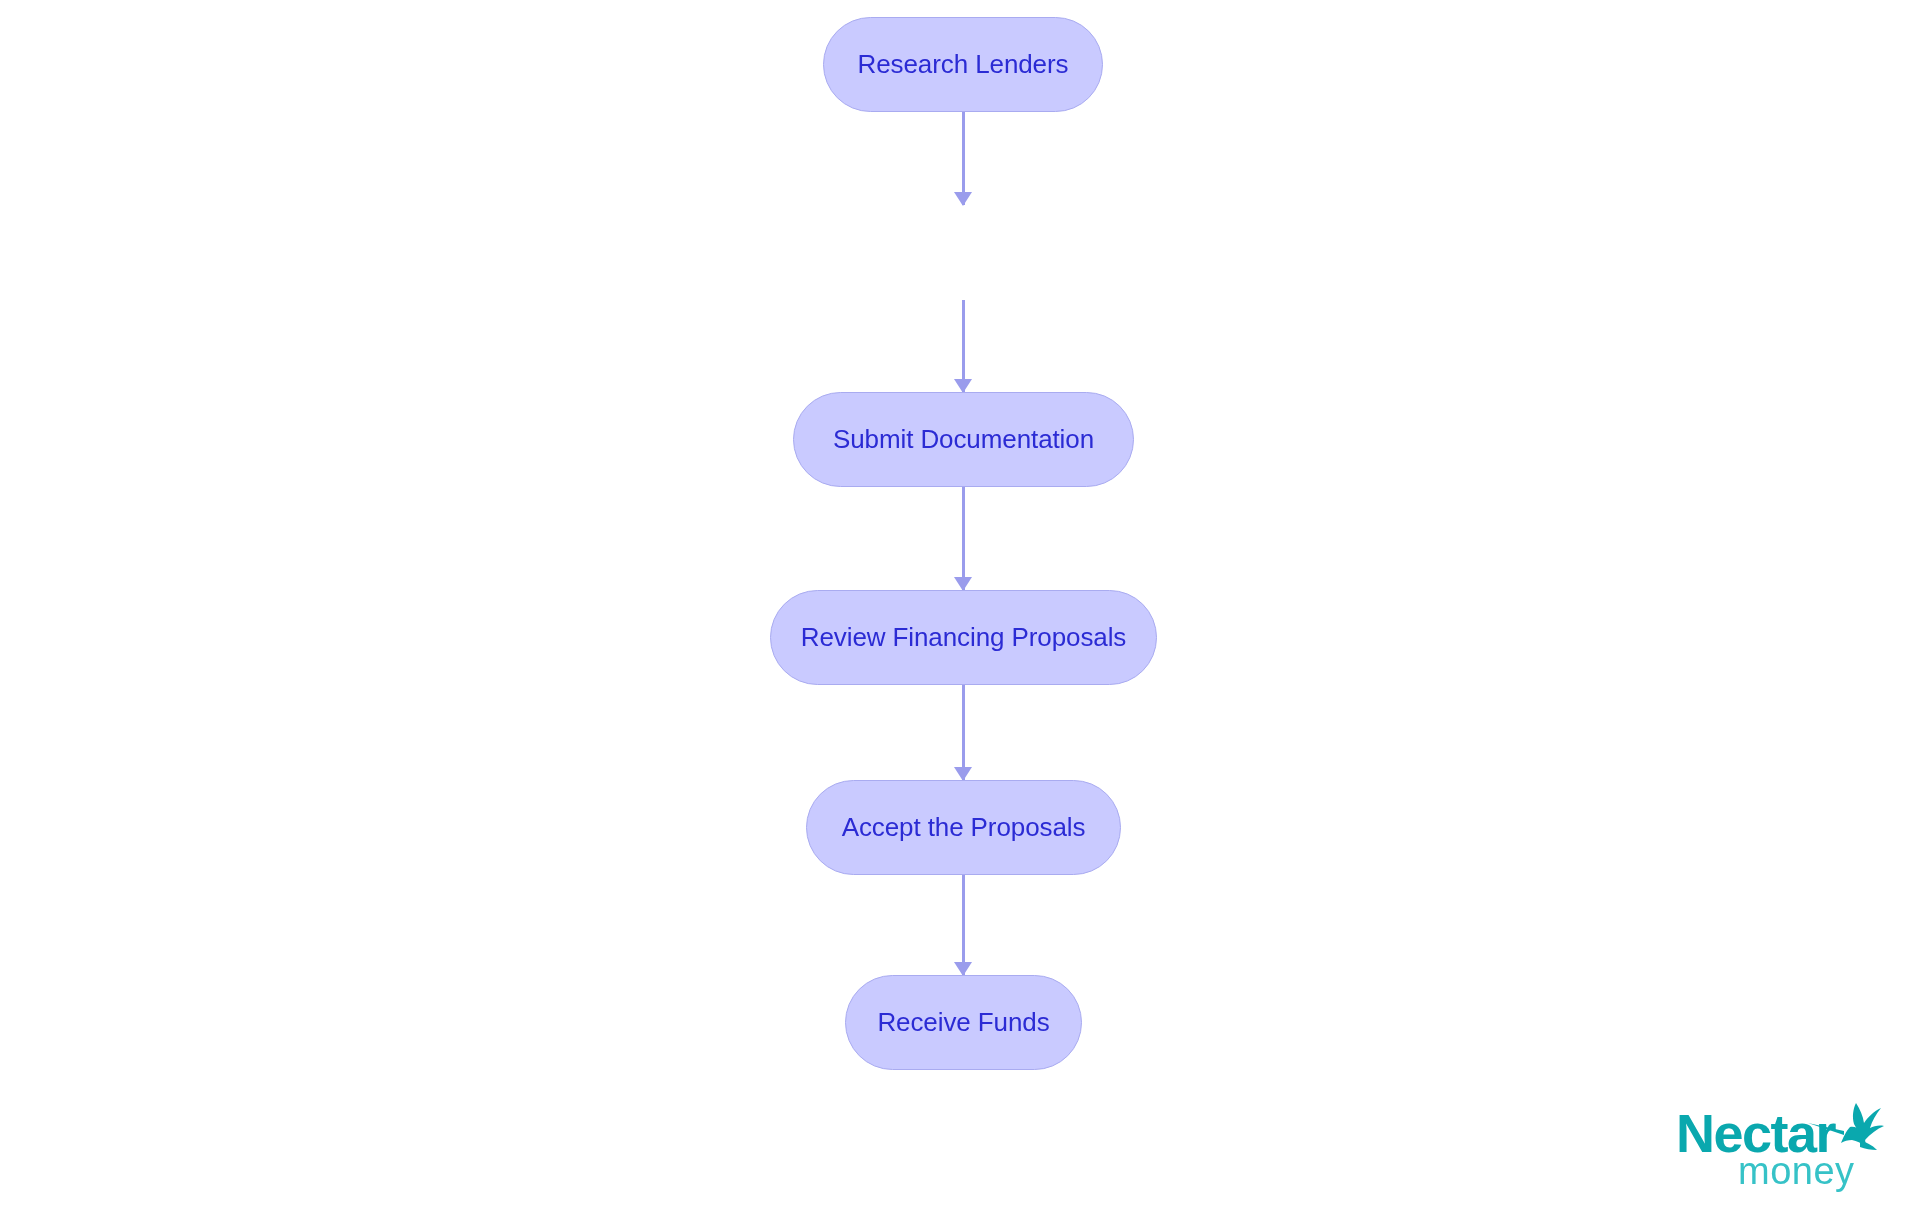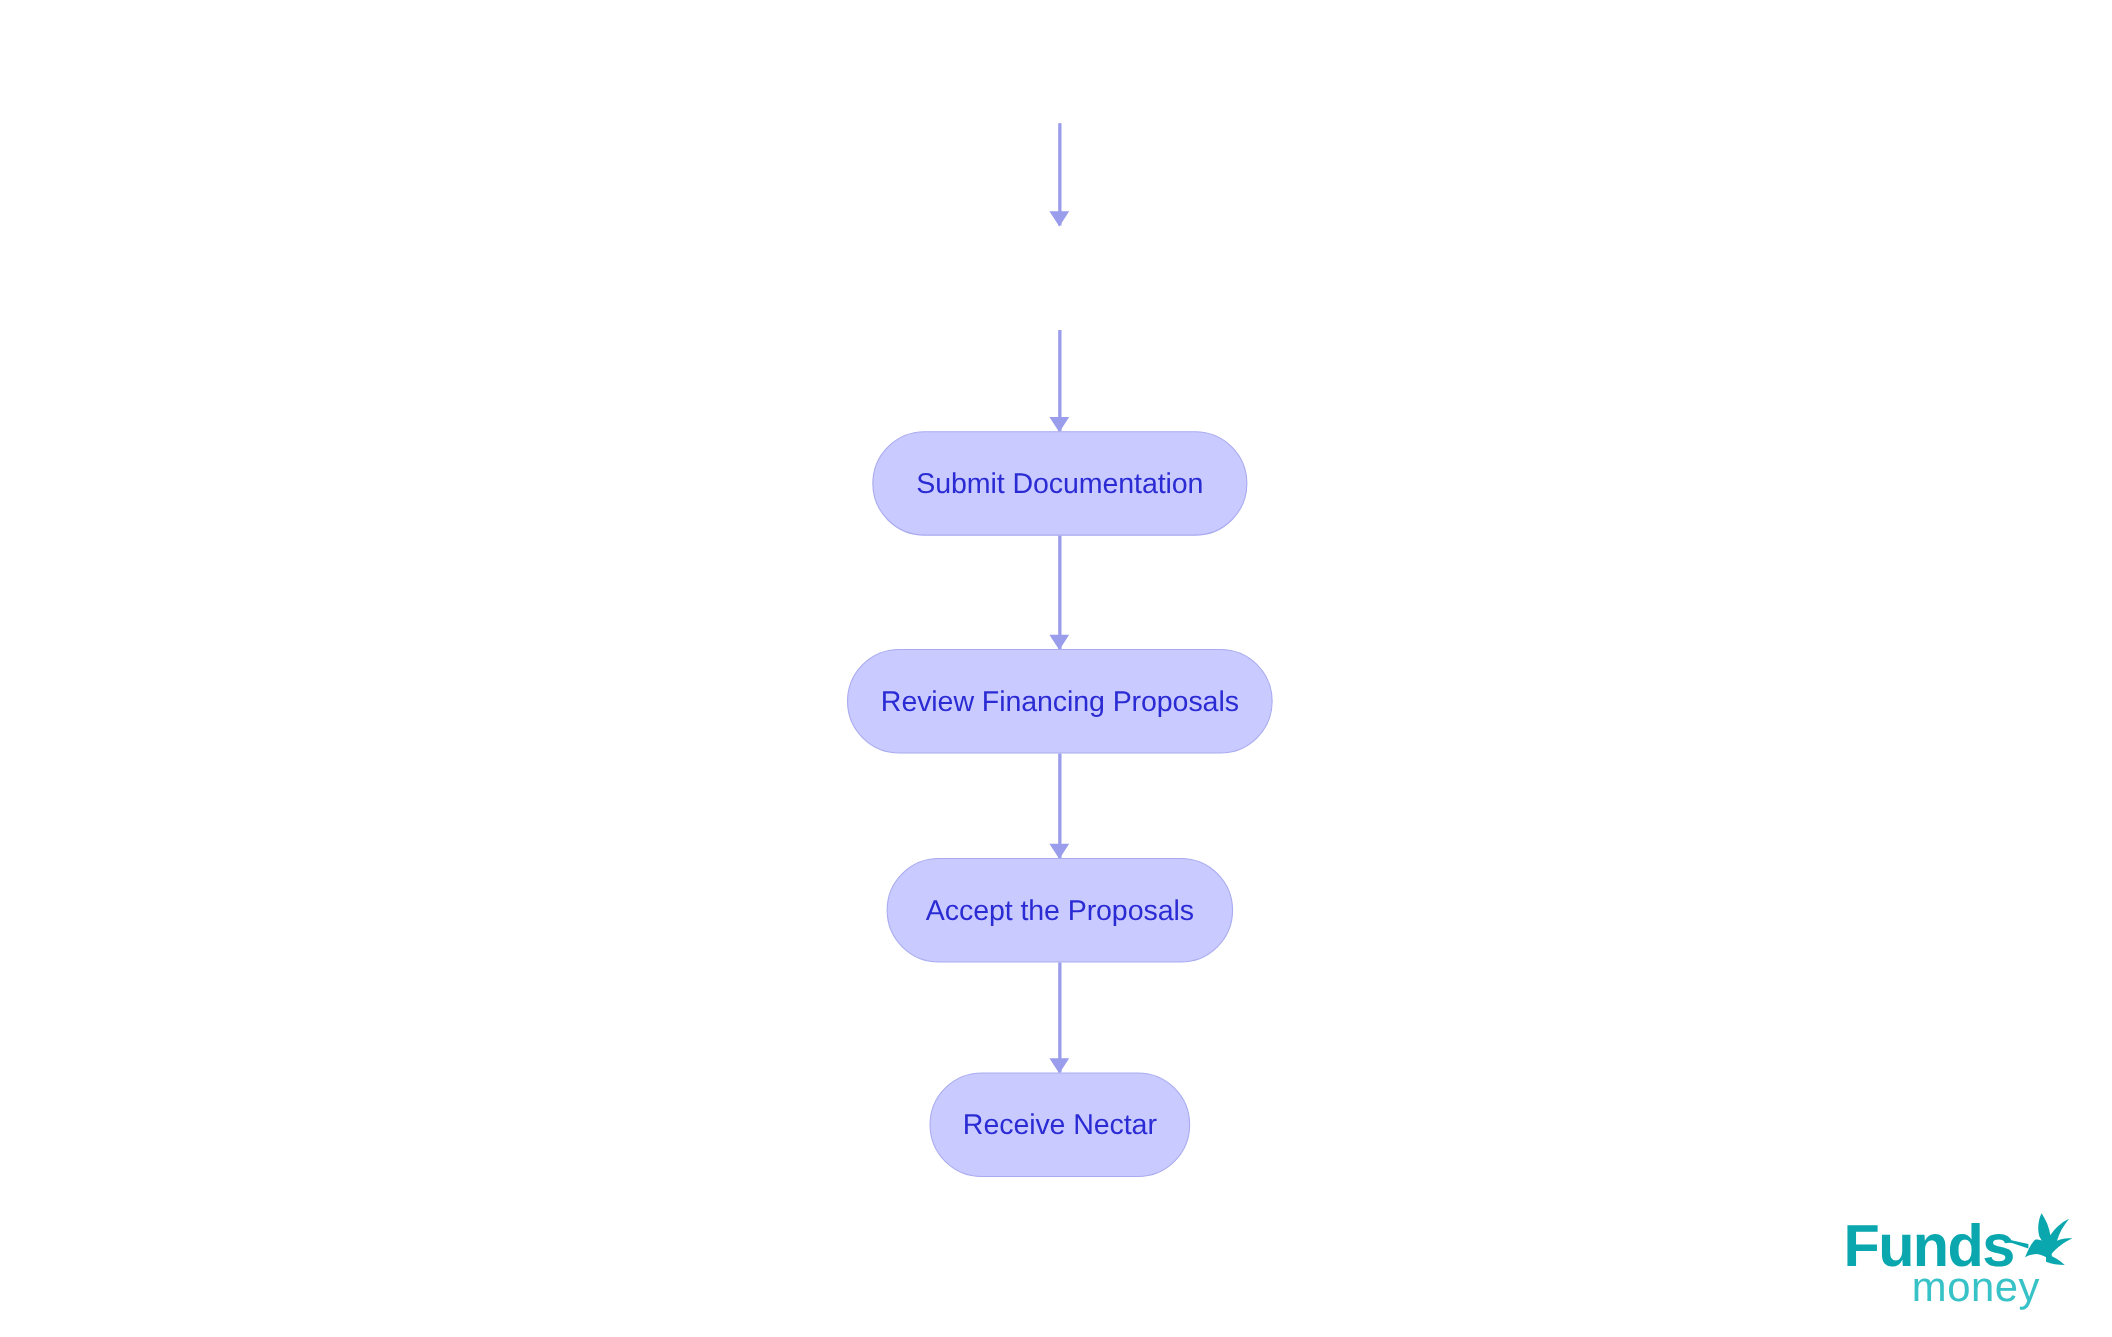--- a/index.html
+++ b/index.html
@@ -105,20 +105,23 @@
     top: 0px;
     width: 82px;
     height: 56px;
   }
 </style>
 </head>
 <body>
 
 <div id="flow-canvas">
 
+  <div class="node" style="left:823px; top:17px; width:280px; height:95px;">
+    <span>Research Lenders</span>
+  </div>
 
   <div class="connector" style="left:963px; top:112px; height:93px;">
     <div class="conn-line"></div>
     <div class="conn-head"></div>
   </div>
 
 
   <div class="connector" style="left:963px; top:300px; height:92px;">
     <div class="conn-line"></div>
     <div class="conn-head"></div>
@@ -145,27 +148,27 @@
   <div class="node" style="left:806px; top:780px; width:315px; height:95px;">
     <span>Accept the Proposals</span>
   </div>
 
   <div class="connector" style="left:963px; top:875px; height:100px;">
     <div class="conn-line"></div>
     <div class="conn-head"></div>
   </div>
 
   <div class="node" style="left:845px; top:975px; width:237px; height:95px;">
-    <span>Receive Nectar</span>
+    <span>Receive Funds</span>
   </div>
 
 </div>
 
 <div id="brand-logo">
-  <span class="brand-word">Funds</span>
+  <span class="brand-word">Nectar</span>
   <span class="brand-sub">money</span>
   <svg class="brand-bird" viewBox="0 0 82 56" xmlns="http://www.w3.org/2000/svg">
 
     <path d="M52 3 C56 9 59 16 60 23 C64 17 70 11 77 8 C72 14 68 21 66 28 C70 26 75 25 80 26 C73 29 66 34 61 40 C57 35 53 30 50 24 C48 17 49 9 52 3 Z" fill="#0aa8ae"></path>
 
     <path d="M46 27 C50 26 55 28 58 32 C61 36 62 41 61 46 C57 43 53 41 48 40 C44 40 40 41 37 43 C39 38 42 31 46 27 Z" fill="#0aa8ae"></path>
 
     <path d="M56 40 C62 42 68 45 73 50 C67 50 61 49 56 47 Z" fill="#0aa8ae"></path>
 
     <path d="M40 31 L4 23 L40 35 Z" fill="#0aa8ae"></path>

